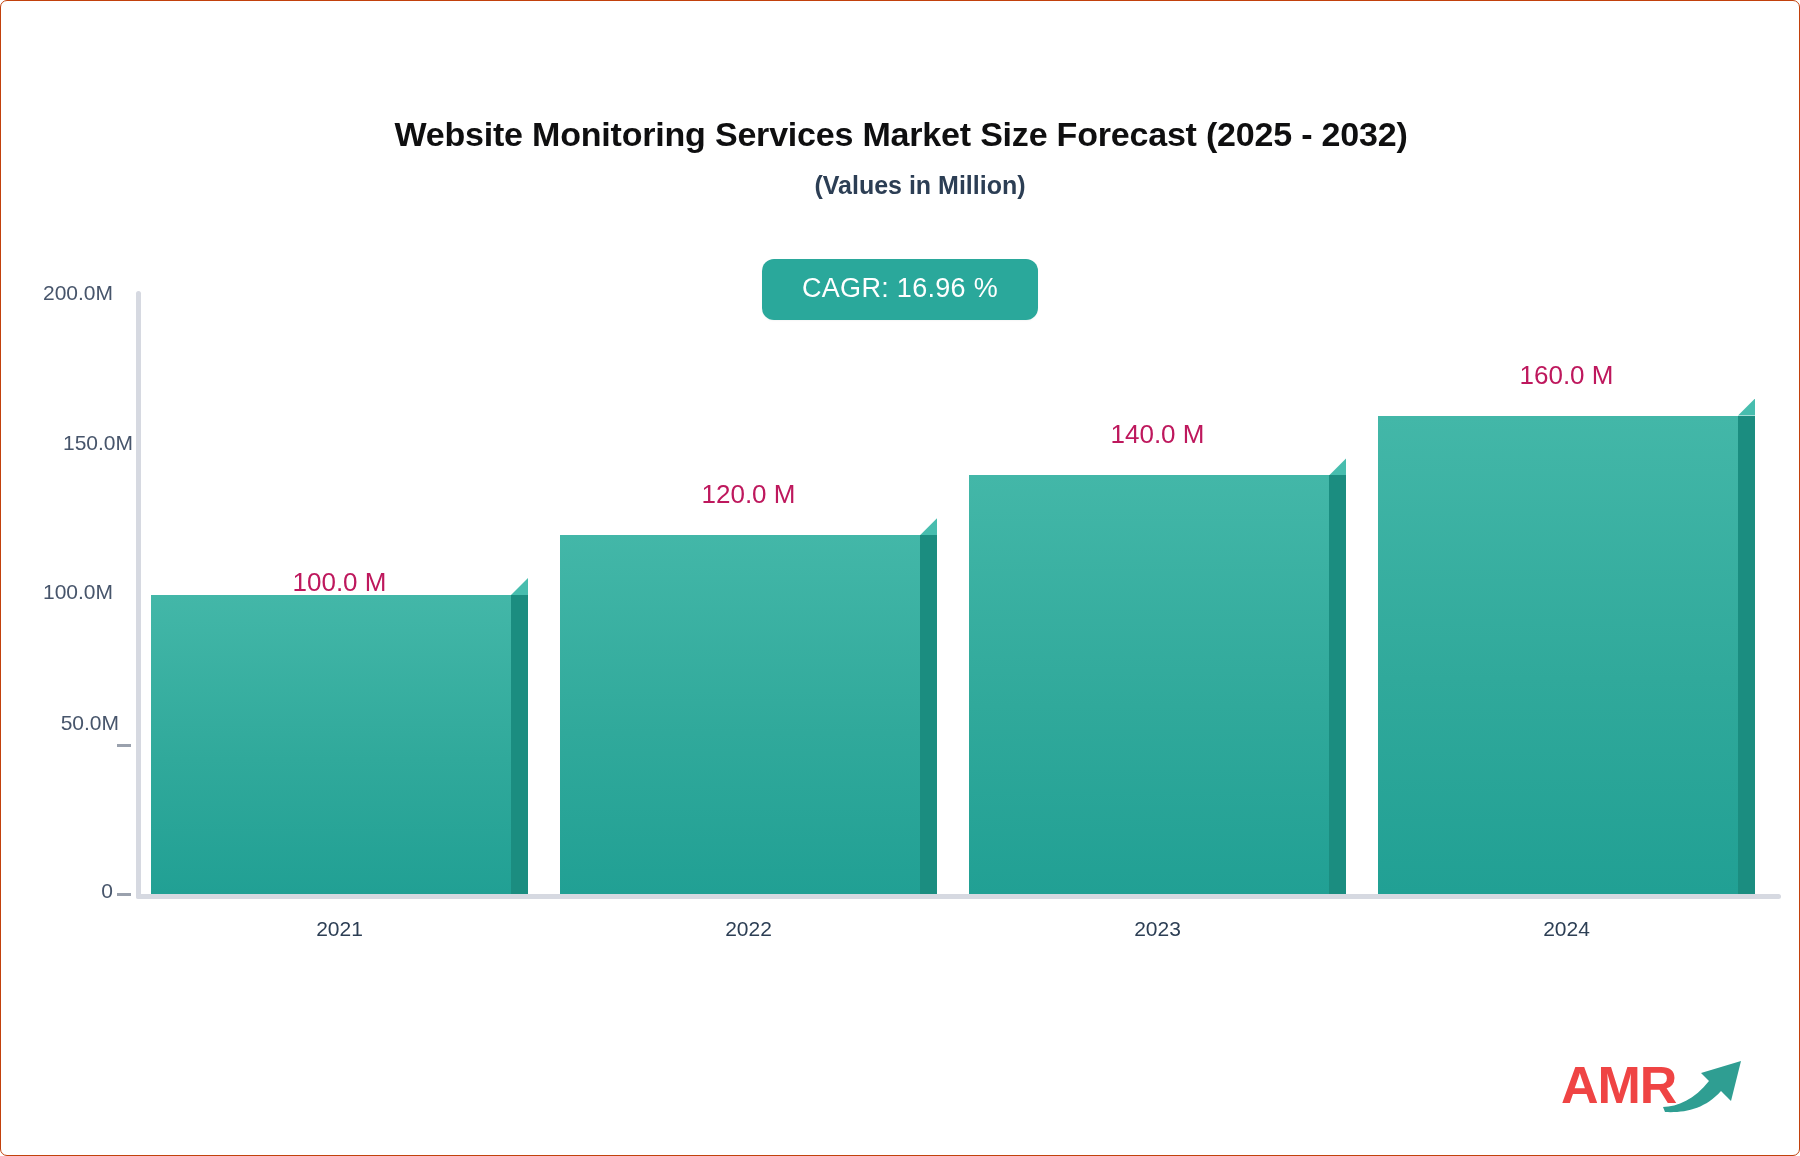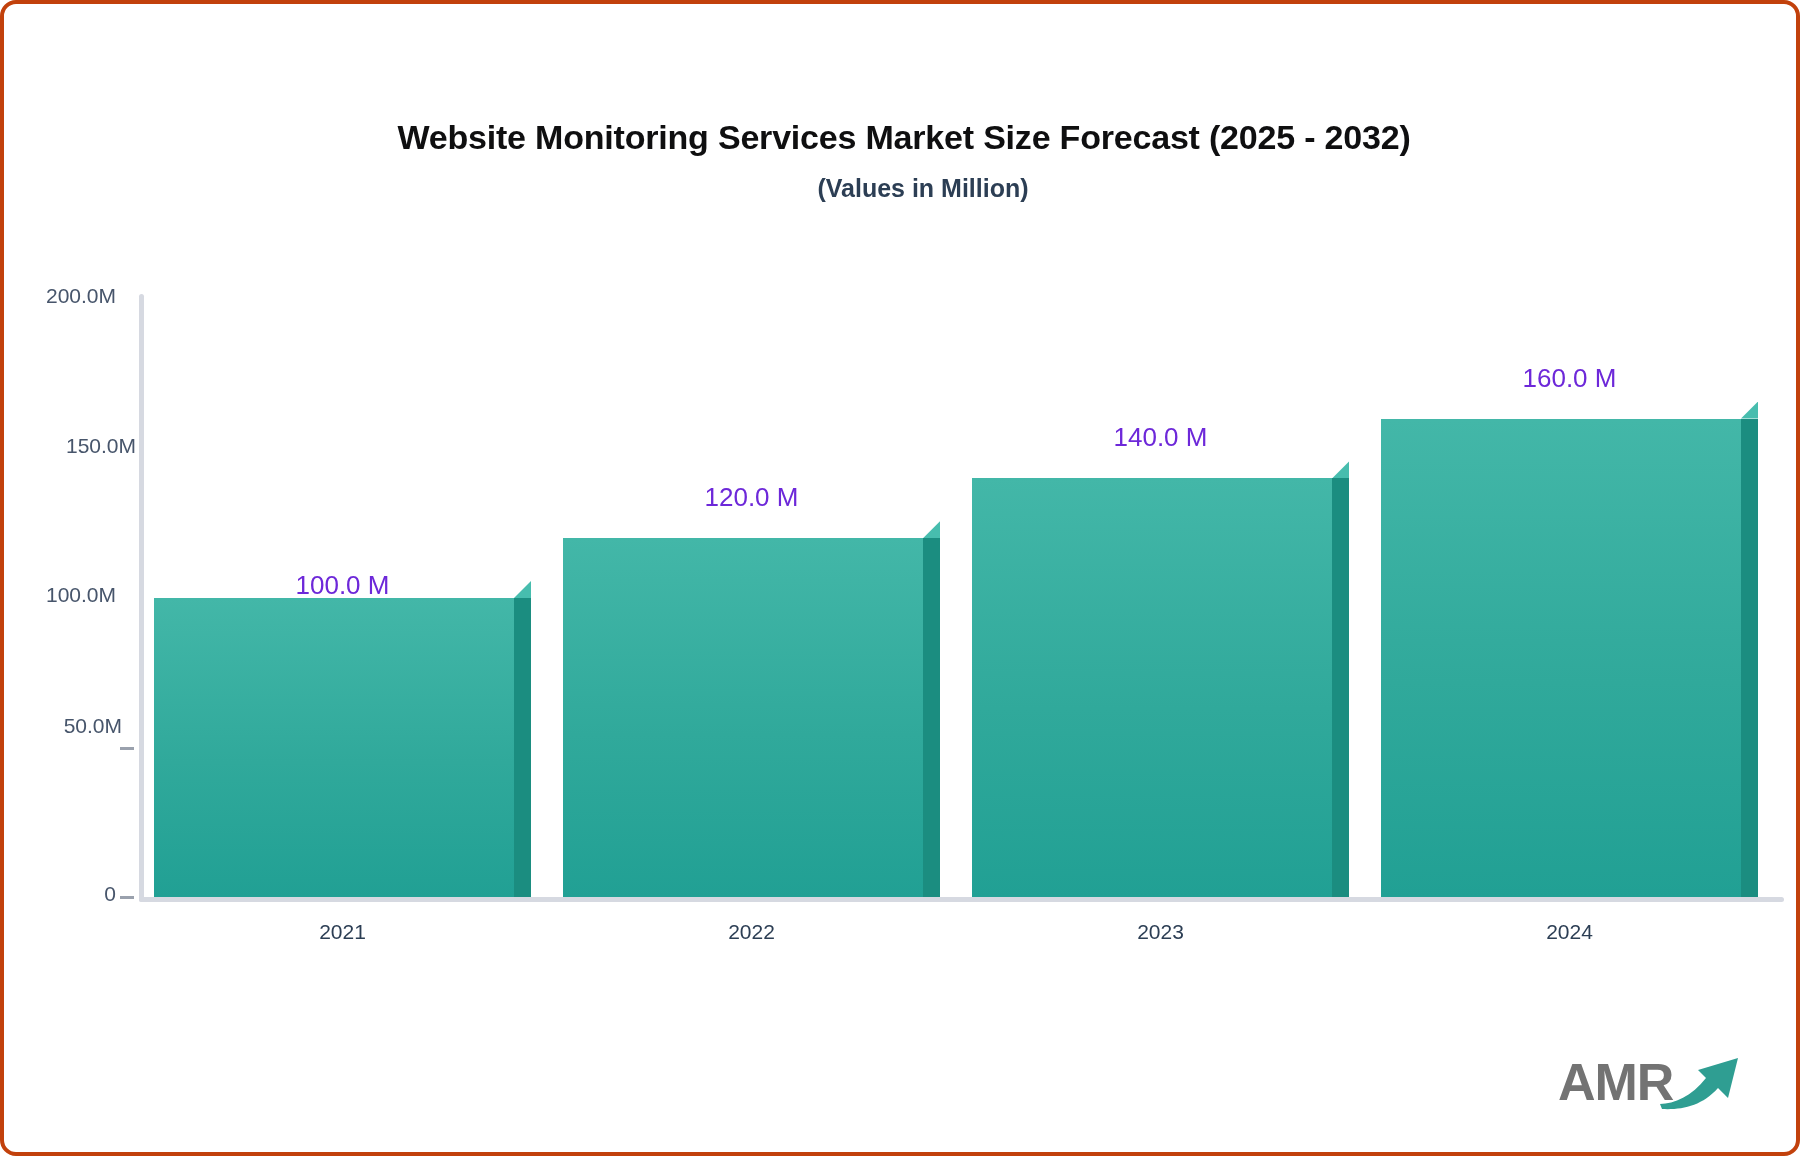--- a/index.html
+++ b/index.html
@@ -13,22 +13,22 @@
     font-family: "Liberation Sans", sans-serif;
     overflow: hidden;
   }
 
   #chart-card {
     position: relative;
     width: 1800px;
     height: 1156px;
     box-sizing: border-box;
     background: #ffffff;
-    border: 4px solid #c2410c;
-    border-radius: 16px;
+    border: 1px solid #c2410c;
+    border-radius: 7px;
     overflow: hidden;
   }
 
   
   #chart-title {
     position: absolute;
     top: 114px;
     left: 0;
     width: 1800px;
     text-align: center;
@@ -128,21 +128,21 @@
     background: #1b8d80;
   }
   .bar-top {
     position: absolute;
     background: #47bdae;
   }
   .bar-value-label {
     position: absolute;
     text-align: center;
     font-size: 26px;
-    color: #6d28d9;
+    color: #be185d;
     white-space: nowrap;
   }
   .x-tick-label {
     position: absolute;
     top: 916px;
     text-align: center;
     font-size: 21px;
     color: #2c3e54;
     white-space: nowrap;
   }
@@ -154,40 +154,41 @@
     bottom: 38px;
     width: 186px;
     height: 76px;
   }
   #amr-logo-text {
     position: absolute;
     left: 0;
     bottom: 6px;
     font-size: 52px;
     font-weight: bold;
-    color: #737373;
+    color: #ef4444;
     letter-spacing: -1px;
     line-height: 1;
   }
   #amr-logo-arrow {
     position: absolute;
     right: 0;
     bottom: 4px;
     width: 86px;
     height: 62px;
   }
 </style>
 </head>
 <body>
 
 <div id="chart-card">
 
   <div id="chart-title">Website Monitoring Services Market Size Forecast (2025 - 2032)</div>
   <div id="chart-subtitle">(Values in Million)</div>
 
+  <div id="cagr-badge">CAGR: 16.96 %</div>
 
   <div id="plot-area">
     <div class="y-axis-line"></div>
     <div class="x-axis-line"></div>
     <div id="y-ticks">
         <div class="y-tick-label" style="left: 0px; width: 112px; top: 878px;">0</div>
         <div class="y-tick-mark" style="left: 116px; top: 892px;"></div>
         <div class="y-tick-label" style="left: 0px; width: 112px; top: 710px; padding-left: 6px;">50.0M</div>
         <div class="y-tick-mark" style="left: 116px; top: 742.5px;"></div>
         <div class="y-tick-label" style="left: 0px; width: 112px; top: 579px;">100.0M</div>

